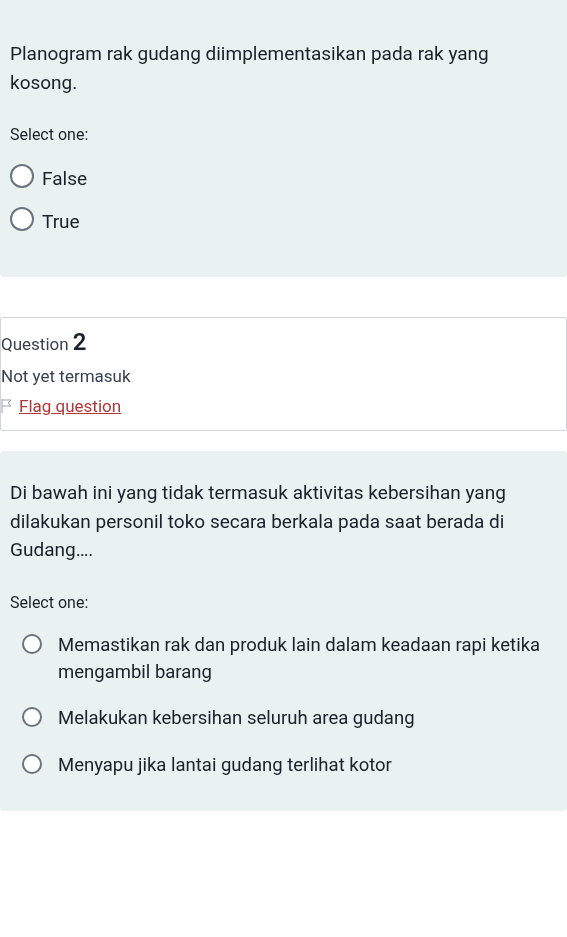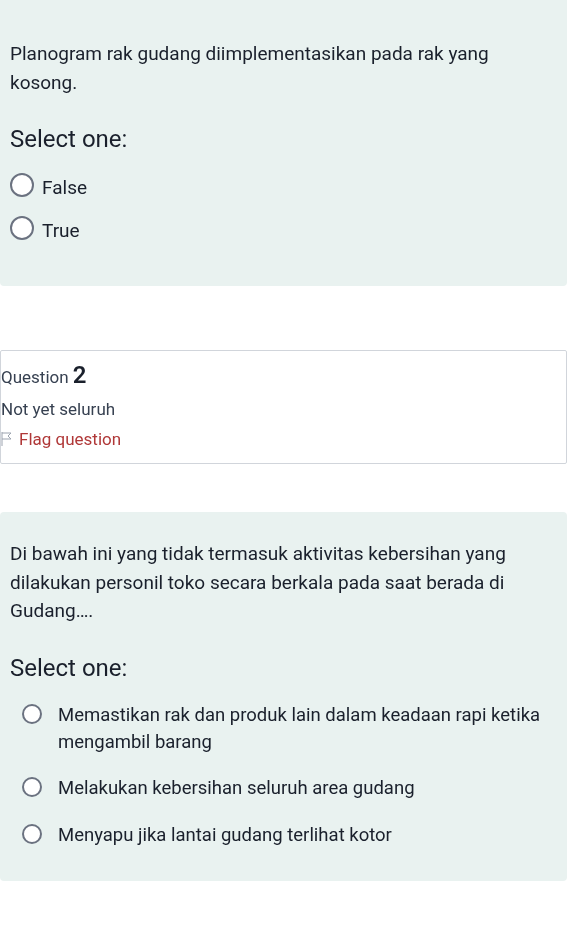--- a/index.html
+++ b/index.html
@@ -8,31 +8,31 @@
     padding: 0;
     font-family: -apple-system, BlinkMacSystemFont, "Segoe UI", Roboto, Arial, sans-serif;
     background: #fff;
     width: 567px;
     color: #1a202c;
   }
   .question-content {
     background: #e9f2f0;
     padding: 16px 10px 28px 10px;
     border-radius: 0 0 4px 4px;
-    margin-bottom: 64px;
+    margin-bottom: 40px;
   }
   .question-text {
     font-size: 19px;
     line-height: 1.5;
     color: #1a202c;
     margin: 0 0 28px 0;
     padding-top: 24px;
   }
   .select-one {
-    font-size: 24px;
+    font-size: 16px;
     color: #1a202c;
     margin-bottom: 20px;
   }
   .option-row {
     display: flex;
     align-items: flex-start;
     gap: 8px;
     margin-bottom: 14px;
   }
   .option-row .radio {
@@ -52,21 +52,21 @@
   .option-label {
     font-size: 19px;
     color: #1a202c;
     line-height: 1.4;
     padding-top: 2px;
   }
   .info-box {
     border: 1px solid #d1d5db;
     border-radius: 2px;
     padding: 10px 10px 14px 0;
-    margin-bottom: 48px;
+    margin-bottom: 20px;
     background: #fff;
   }
   .info-line {
     font-size: 17px;
     color: #374151;
     margin-bottom: 10px;
   }
   .info-line.qn {
     font-size: 17px;
   }
@@ -82,20 +82,21 @@
     margin-top: 8px;
   }
   .flag-icon {
     width: 12px;
     height: 14px;
     position: relative;
   }
   .flag-icon svg { display: block; }
   .flag-link {
     color: #b03838;
+    text-decoration: underline;
     font-size: 17px;
   }
   .q2-content {
     background: #e9f2f0;
     padding: 20px 10px 12px 10px;
     border-radius: 4px;
   }
   .q2-options {
     padding-left: 12px;
   }
@@ -124,21 +125,21 @@
     <div class="radio"></div>
     <div class="option-label">True</div>
   </div>
 </div>
 
 <div class="info-box">
   <div class="info-line qn">
     <span>Question</span>
     <span class="num">2</span>
   </div>
-  <div class="info-line">Not yet seluruh</div>
+  <div class="info-line">Not yet termasuk</div>
   <div class="flag-row">
     <span class="flag-icon">
       <svg width="12" height="14" viewBox="0 0 12 14">
         <path d="M1 0 L1 14 M1 1 L10 1 L7 4 L10 7 L1 7" fill="none" stroke="#9ca3af" stroke-width="1"></path>
       </svg>
     </span>
     <a class="flag-link">Flag question</a>
   </div>
 </div>
 

